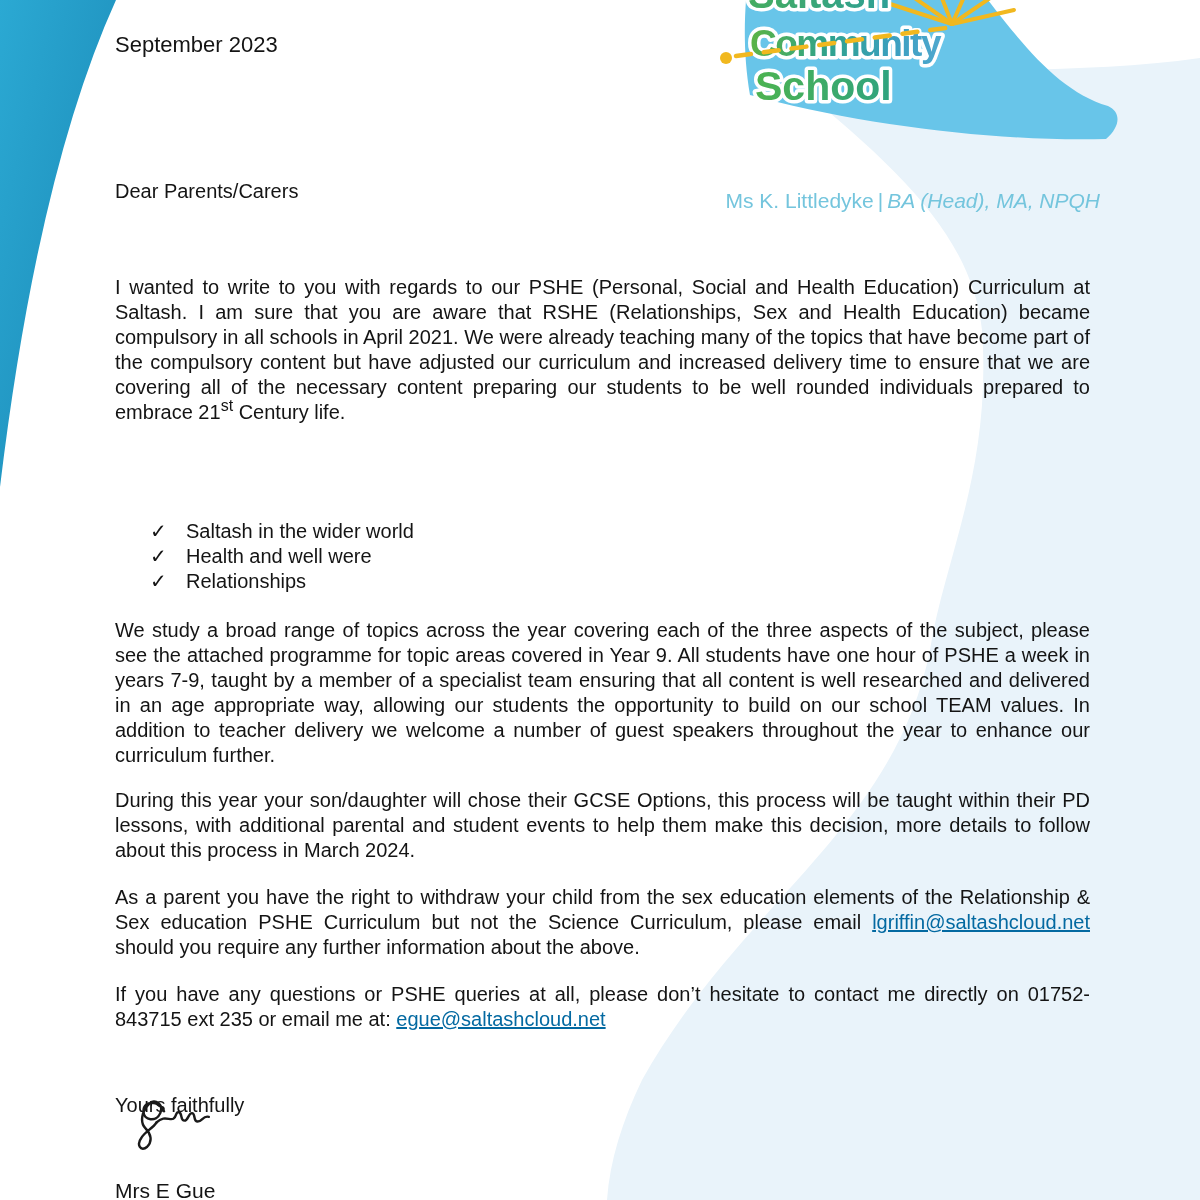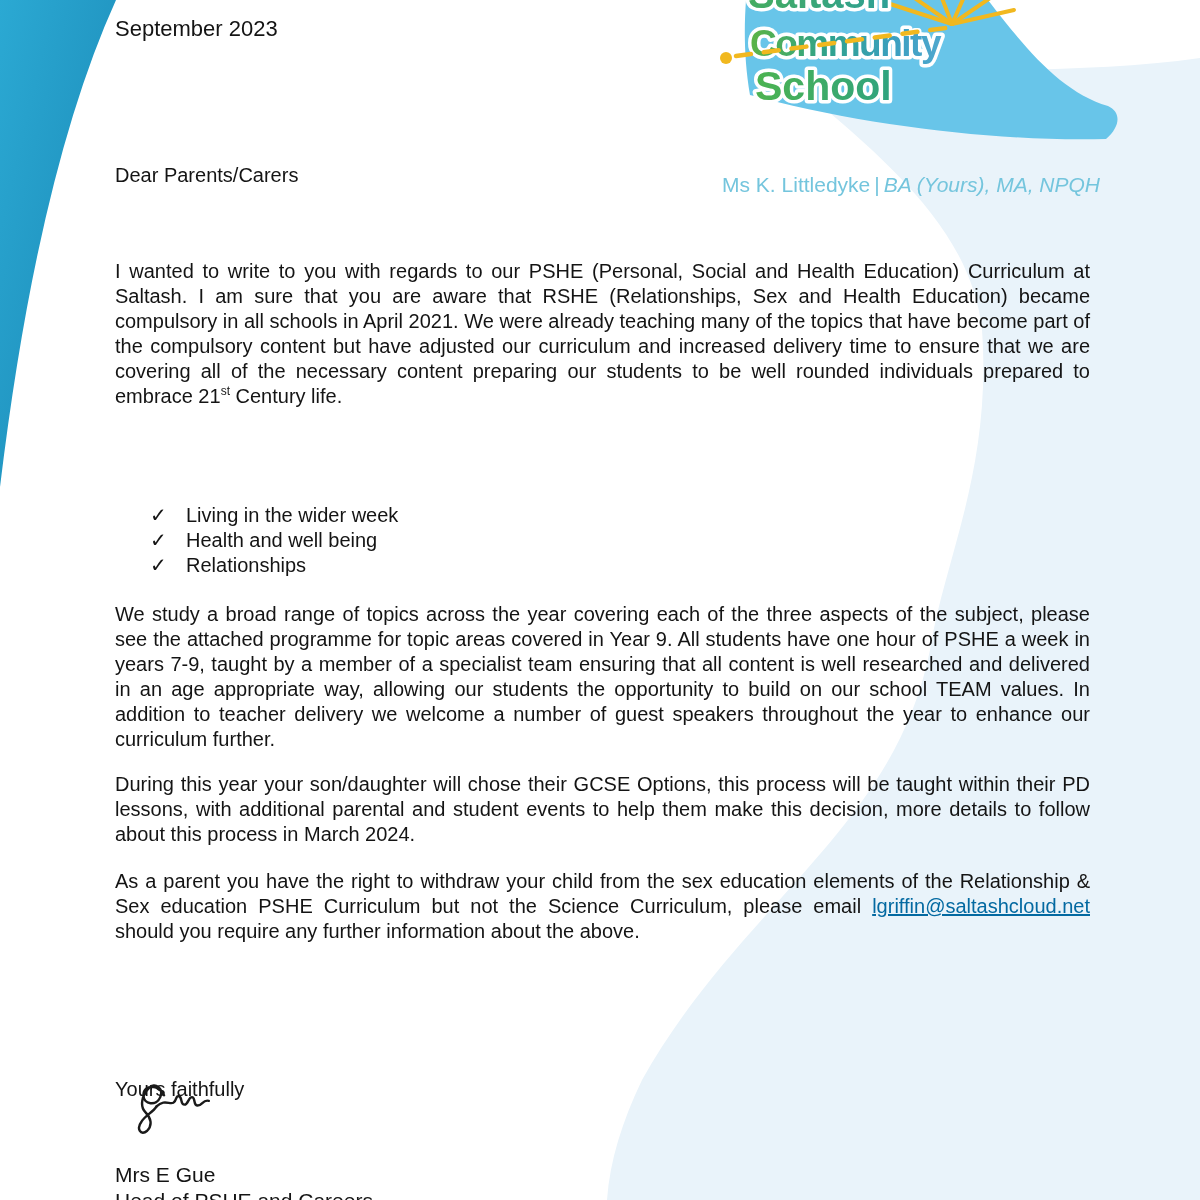--- a/index.html
+++ b/index.html
@@ -2,42 +2,42 @@
 <html><head>
 <meta charset="utf-8">
 <style>
   html,body { margin:0; padding:0; }
   body {
     width:1200px; height:1200px; position:relative; overflow:hidden;
     background:#ffffff; color:#141414;
     font-family:"Liberation Sans", sans-serif;
   }
   .bg-layer { position:absolute; inset:0; z-index:0; }
-  .content { position:absolute; inset:0; z-index:1; }
+  .content { position:absolute; inset:0; z-index:1;margin-top:16px; }
 
   .abs { position:absolute; }
   .body-block {
     left:115px; width:975px;
     font-size:20px; line-height:25px;
     text-align:justify; text-justify:inter-word;
   }
   .date-line  { left:115px; top:16px;  font-size:22px; }
   .salutation { left:115px; top:164px; font-size:20px; }
   .letter-title {
     left:115px; top:211px; font-size:21px; font-weight:bold;
     text-decoration:underline; text-decoration-thickness:2px; text-underline-offset:4px;
   }
 
   .headteacher { right:100px; top:170px; text-align:right; }
   .ht-label { color:#eeb214; font-weight:bold; font-size:20px; letter-spacing:.5px; }
   .ht-line  { margin-top:3px; color:#74c5dd; font-size:21px; }
   .ht-sep   { padding:0 4px; color:#74c5dd; }
   .ht-cred  { font-style:italic; }
 
-  sup.ord { font-size:12px; line-height:0; }
+  sup.ord { font-size:16px; line-height:0; }
 
   a.email-link { color:#0369a1; text-decoration:underline; cursor:pointer; }
 
   .checklist { left:150px; top:503px; font-size:20px; line-height:25px; text-align:left; }
   .check-row { display:flex; }
   .check-mark { width:36px; flex:0 0 36px; }
 
   .closing { left:115px; top:1078px; font-size:20px; }
   .sign-name { left:115px; top:1163px; font-size:21px; }
   .sign-role { left:115px; top:1189px; font-size:21px; }
@@ -95,55 +95,58 @@
     <line x1="736" y1="56" x2="946" y2="28" stroke="#f1b81f" stroke-width="4.5" stroke-dasharray="15 13" stroke-linecap="round"></line>
   </g>
 </svg>
 
 <div class="content">
 
   <div class="abs date-line">September 2023</div>
 
   <div class="abs headteacher">
     <div class="ht-line">
-      <span>Ms K. Littledyke</span><span class="ht-sep">|</span><span class="ht-cred">BA (Yours), MA, NPQH</span>
+      <span>Ms K. Littledyke</span><span class="ht-sep">|</span><span class="ht-cred">BA (Head), MA, NPQH</span>
     </div>
   </div>
 
   <div class="abs salutation">Dear Parents/Carers</div>
 
 
   <div class="abs body-block" style="top:259px;">
     <span>I wanted to write to you with regards to our PSHE (Personal, Social and Health Education) Curriculum at Saltash. I am sure that you are aware that RSHE (Relationships, Sex and Health Education) became compulsory in all schools in April 2021. We were already teaching many of the topics that have become part of the compulsory content but have adjusted our curriculum and increased delivery time to ensure that we are covering all of the necessary content preparing our students to be well rounded individuals prepared to embrace 21</span><sup class="ord">st</sup><span> Century life.</span>
   </div>
 
 
   <div class="abs checklist">
     <div class="check-row">
       <span class="check-mark">✓</span>
-      <span>Living in the wider week</span>
+      <span>Saltash in the wider world</span>
     </div>
     <div class="check-row">
       <span class="check-mark">✓</span>
-      <span>Health and well being</span>
+      <span>Health and well were</span>
     </div>
     <div class="check-row">
       <span class="check-mark">✓</span>
       <span>Relationships</span>
     </div>
   </div>
 
   <div class="abs body-block" style="top:602px;">We study a broad range of topics across the year covering each of the three aspects of the subject, please see the attached programme for topic areas covered in Year 9.  All students have one hour of PSHE a week in years 7-9, taught by a member of a specialist team ensuring that all content is well researched and delivered in an age appropriate way, allowing our students the opportunity to build on our school TEAM values. In addition to teacher delivery we welcome a number of guest speakers throughout the year to enhance our curriculum further.</div>
 
   <div class="abs body-block" style="top:772px;">During this year your son/daughter will chose their GCSE Options, this process will be taught within their PD lessons, with additional parental and student events to help them make this decision, more details to follow about this process in March 2024.</div>
 
   <div class="abs body-block" style="top:869px;">
     <span>As a parent you have the right to withdraw your child from the sex education elements of the Relationship &amp; Sex education PSHE Curriculum but not the Science Curriculum, please email </span><a class="email-link">lgriffin@saltashcloud.net</a><span> should you require any further information about the above.</span>
   </div>
 
+  <div class="abs body-block" style="top:966px;">
+    <span>If you have any questions or PSHE queries at all, please don’t hesitate to contact me directly on 01752-843715 ext 235 or email me at: </span><a class="email-link">egue@saltashcloud.net</a>
+  </div>
 
   <div class="abs closing">Yours faithfully</div>
 
   <svg class="abs signature-wrap" viewBox="0 0 90 70">
     <g fill="none" stroke="#1a1a1a" stroke-width="2.6" stroke-linecap="round" stroke-linejoin="round">
       <path d="M 30,16 C 24,4 8,4 8,16 C 8,26 22,28 26,18 C 30,8 20,2 14,8 C 6,16 4,28 10,34 C 16,40 18,48 12,54 C 5,60 0,52 6,44 C 10,38 18,34 22,28"></path>
       <path d="M 22,28 C 30,20 36,26 40,24 C 44,22 42,16 46,17 C 50,18 47,26 52,26 C 56,26 56,18 60,18 C 64,18 61,27 66,27 C 71,27 72,20 78,22"></path>
     </g>
   </svg>
 

